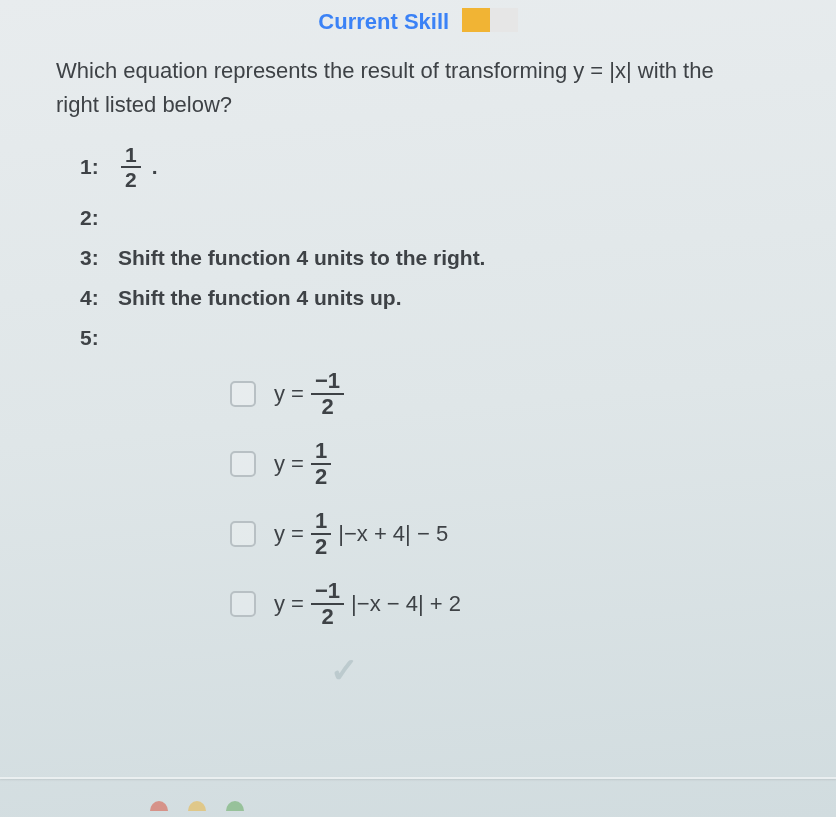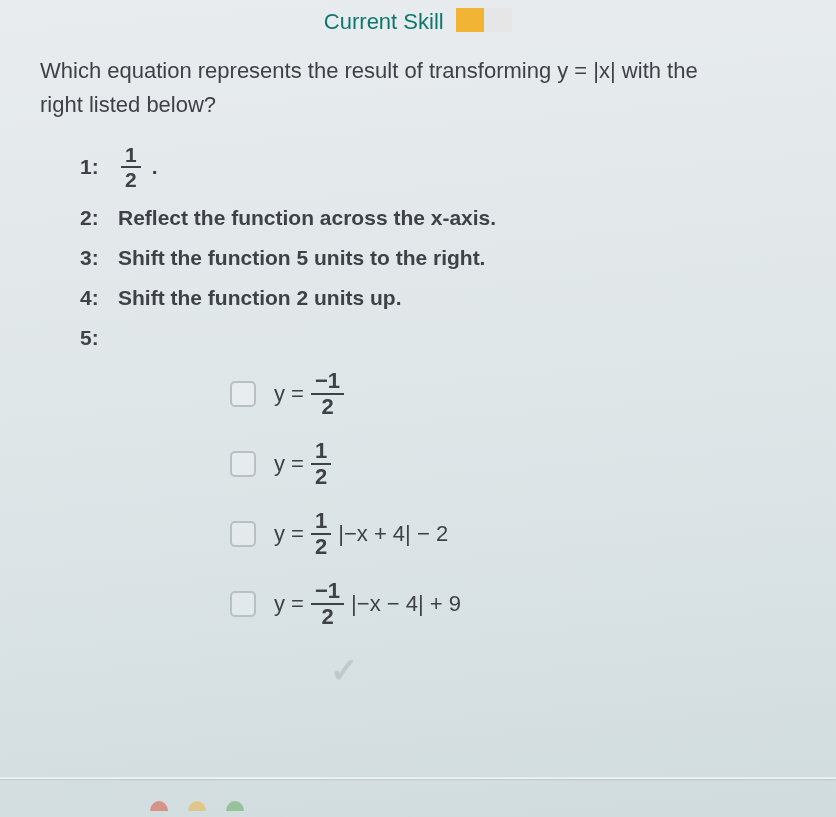--- a/index.html
+++ b/index.html
@@ -13,42 +13,42 @@
     position: relative;
     overflow: hidden;
   }
   .header {
     text-align: center;
     margin-bottom: 18px;
     position: relative;
   }
   .header-title {
     display: inline-block;
-    font-weight: normal;
+    font-weight: bold;
     font-size: 22px;
-    color: #0f766e;
+    color: #3b82f6;
     vertical-align: middle;
   }
   .swatches {
     display: inline-block;
     margin-left: 8px;
     vertical-align: middle;
   }
   .swatch {
     display: inline-block;
     width: 28px;
     height: 24px;
   }
   .swatch.y { background: #f1b434; }
   .swatch.g { background: #e6e6e6; }
   .question {
     font-size: 22px;
     color: #3e4246;
     line-height: 1.55;
-    margin: 0 4px 22px 0;
+    margin: 0 4px 22px 16px;
   }
   .steps {
     margin-left: 40px;
     margin-bottom: 20px;
   }
   .step {
     font-size: 21px;
     font-weight: bold;
     color: #3e4246;
     margin-bottom: 16px;
@@ -139,29 +139,28 @@
   <div class="step">
     <span class="num">1:</span>
     <span class="frac">
       <span class="top">1</span>
       <span class="bot">2</span>
     </span>
       <span>.</span>
   </div>
   <div class="step">
     <span class="num">2:</span>
-    <span>Reflect the function across the x-axis.</span>
   </div>
   <div class="step">
     <span class="num">3:</span>
-    <span>Shift the function 5 units to the right.</span>
+    <span>Shift the function 4 units to the right.</span>
   </div>
   <div class="step">
     <span class="num">4:</span>
-    <span>Shift the function 2 units up.</span>
+    <span>Shift the function 4 units up.</span>
   </div>
   <div class="step">
     <span class="num">5:</span>
   </div>
 </div>
 
 <div class="options">
   <div class="option">
     <div class="checkbox"></div>
     <div class="eq">
@@ -183,32 +182,32 @@
     </div>
   </div>
   <div class="option">
     <div class="checkbox"></div>
     <div class="eq">
       <span>y =</span>
       <span class="frac">
         <span class="top">1</span>
         <span class="bot">2</span>
       </span>
-      <span>|−x + 4| − 2</span>
+      <span>|−x + 4| − 5</span>
     </div>
   </div>
   <div class="option">
     <div class="checkbox"></div>
     <div class="eq">
       <span>y =</span>
       <span class="frac">
         <span class="top">−1</span>
         <span class="bot">2</span>
       </span>
-      <span>|−x − 4| + 9</span>
+      <span>|−x − 4| + 2</span>
     </div>
   </div>
 </div>
 
 <div class="check-faded">✓</div>
 
 <div class="footer-line"></div>
 <div class="dots">
   <div class="dot r"></div>
   <div class="dot y"></div>

